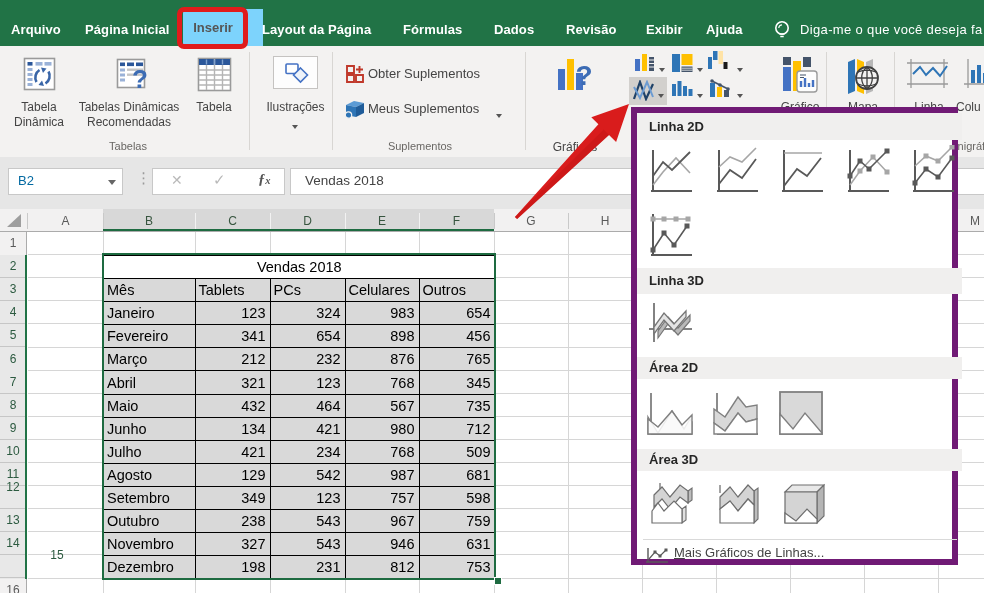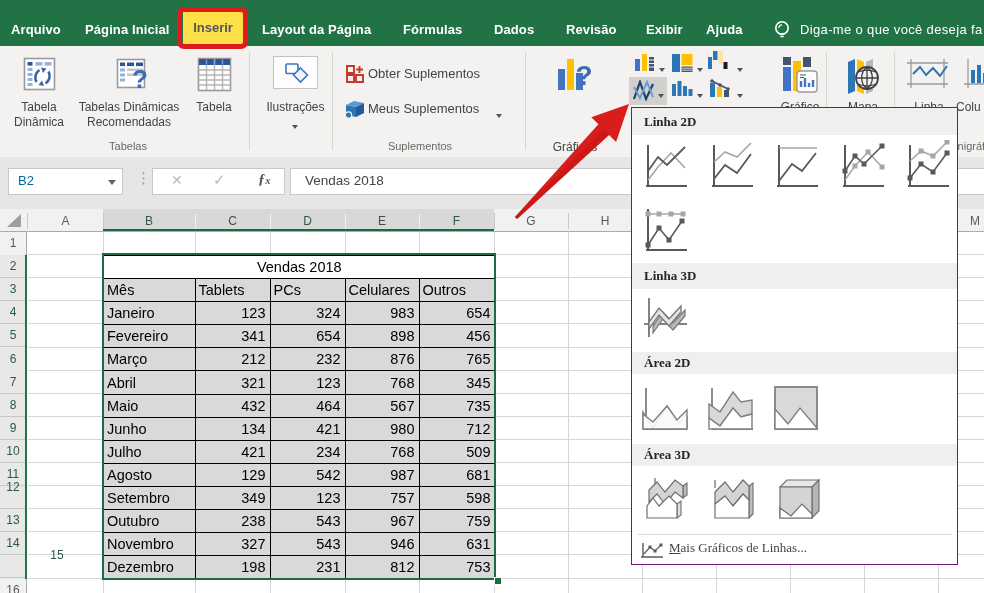--- a/index.html
+++ b/index.html
@@ -2,21 +2,21 @@
 <html><head>
 <meta charset="utf-8">
 <style>
   html,body{margin:0;padding:0;}
   #page{position:relative;width:984px;height:593px;overflow:hidden;background:#fff;
         font-family:"Liberation Sans",sans-serif;-webkit-font-smoothing:antialiased;}
   .abs{position:absolute;}
   
   #topbar{position:absolute;left:0;top:0;width:984px;height:46px;background:#217346;}
   .tab{position:absolute;top:20px;height:20px;line-height:20px;color:#fff;font-size:13px;font-weight:700;white-space:nowrap;letter-spacing:0.1px;}
-  #instab{position:absolute;left:183px;top:9px;width:60px;height:37px;background:#fde047;}
+  #instab{position:absolute;left:183px;top:9px;width:80px;height:37px;background:#7dd3fc;}
   #instxt{position:absolute;left:0;top:11px;width:60px;text-align:center;color:#555;font-size:13px;font-weight:700;}
   #redbox{position:absolute;left:177px;top:7px;width:71px;height:42px;border:5px solid #e01b1b;border-radius:7px;z-index:60;box-sizing:border-box;}
   
   #ribbon{position:absolute;left:0;top:46px;width:984px;height:111px;background:#f3f2f1;border-bottom:1px solid #d2d0ce;}
   .vsep{position:absolute;top:6px;height:98px;width:1px;background:#d8d6d3;}
   .glabel{position:absolute;top:93px;height:14px;line-height:14px;font-size:11px;color:#696764;text-align:center;white-space:nowrap;}
   .blabel{position:absolute;font-size:12px;color:#444;text-align:center;line-height:15px;white-space:nowrap;}
   .dna{display:inline-block;width:0;height:0;border-left:3.5px solid transparent;border-right:3.5px solid transparent;border-top:4px solid #555;vertical-align:middle;}
   
   #fbar{position:absolute;left:0;top:157px;width:984px;height:52px;background:#e6e6e6;border-bottom:1px solid #bdbdbd;}
@@ -34,21 +34,21 @@
   #rowhdrlines{position:absolute;left:0;top:232px;width:26px;height:361px;
      background:repeating-linear-gradient(to bottom,transparent 0 22.1px,#cfcfcf 22.1px 23.1px);}
   
   #dtable{position:absolute;left:103px;top:255px;border-collapse:collapse;table-layout:fixed;font-size:14.5px;color:#000;}
   #dtable td{border:1px solid #000;height:22.1px;padding:0 3px;background:#d9d9d9;overflow:hidden;white-space:nowrap;}
   #dtable td.n{text-align:right;padding-right:4px;margin-top:40px;}
   #dtable td.t{background:#fff;text-align:center;border-bottom:1px solid #000;}
   #selbox{position:absolute;left:102px;top:253px;width:390px;height:323px;border:2px solid #1e6b41;z-index:5;}
   #selhandle{position:absolute;left:494px;top:577px;width:6px;height:6px;background:#1e6b41;border:1px solid #fff;z-index:6;}
   
-  #dd{position:absolute;left:631px;top:107px;width:327px;height:458px;background:#fff;border:1px solid #701a75;box-sizing:border-box;z-index:40;font-family:Liberation Serif, serif;}
+  #dd{position:absolute;left:631px;top:107px;width:327px;height:458px;background:#fff;border:6px solid #701a75;box-sizing:border-box;z-index:40;}
   .ddband{position:absolute;left:0;width:325px;background:#f0efee;color:#262626;font-weight:700;font-size:13px;}
   .ddband span{position:absolute;left:12px;}
   .thumb{position:absolute;}
   #more{position:absolute;left:37px;top:428px;height:24px;line-height:24px;font-size:13px;color:#444;}
   
   #arrow{position:absolute;left:0;top:0;z-index:70;}
 </style>
 </head>
 <body>
 <div id="page">

